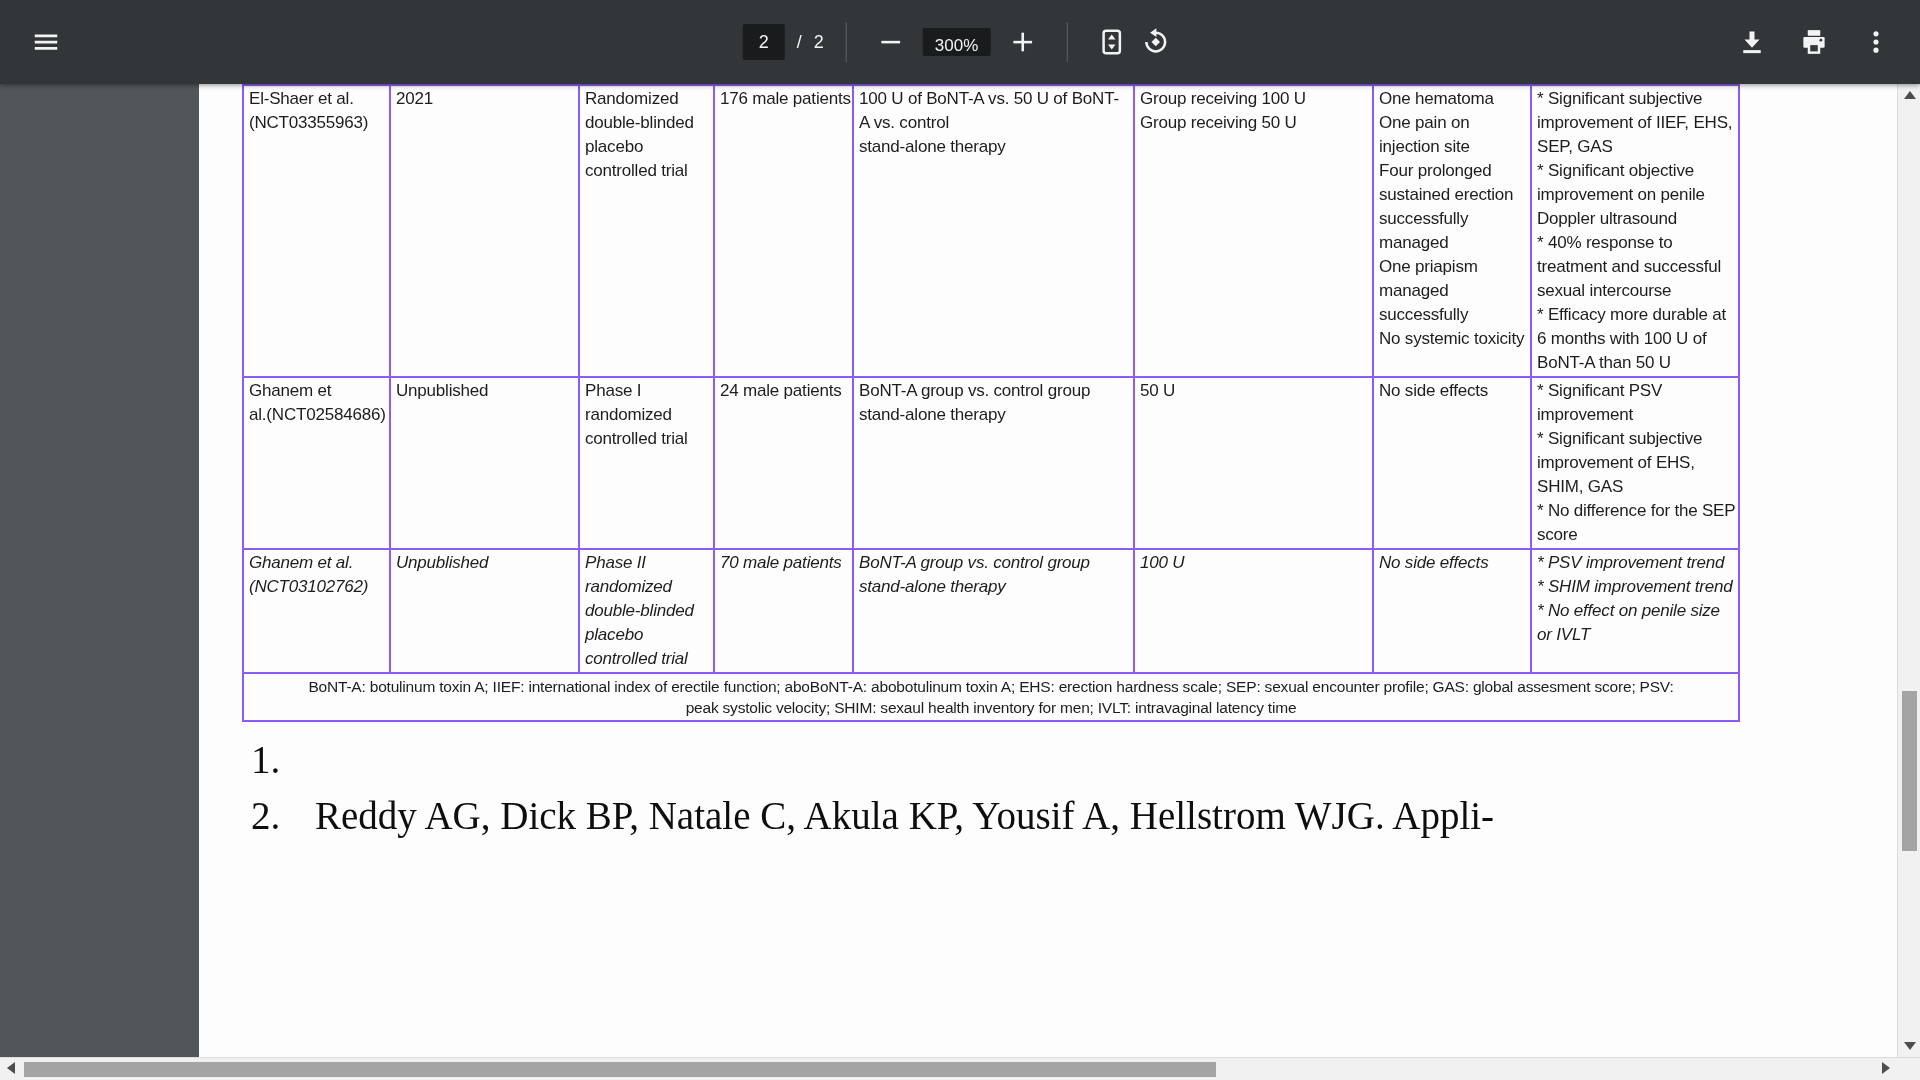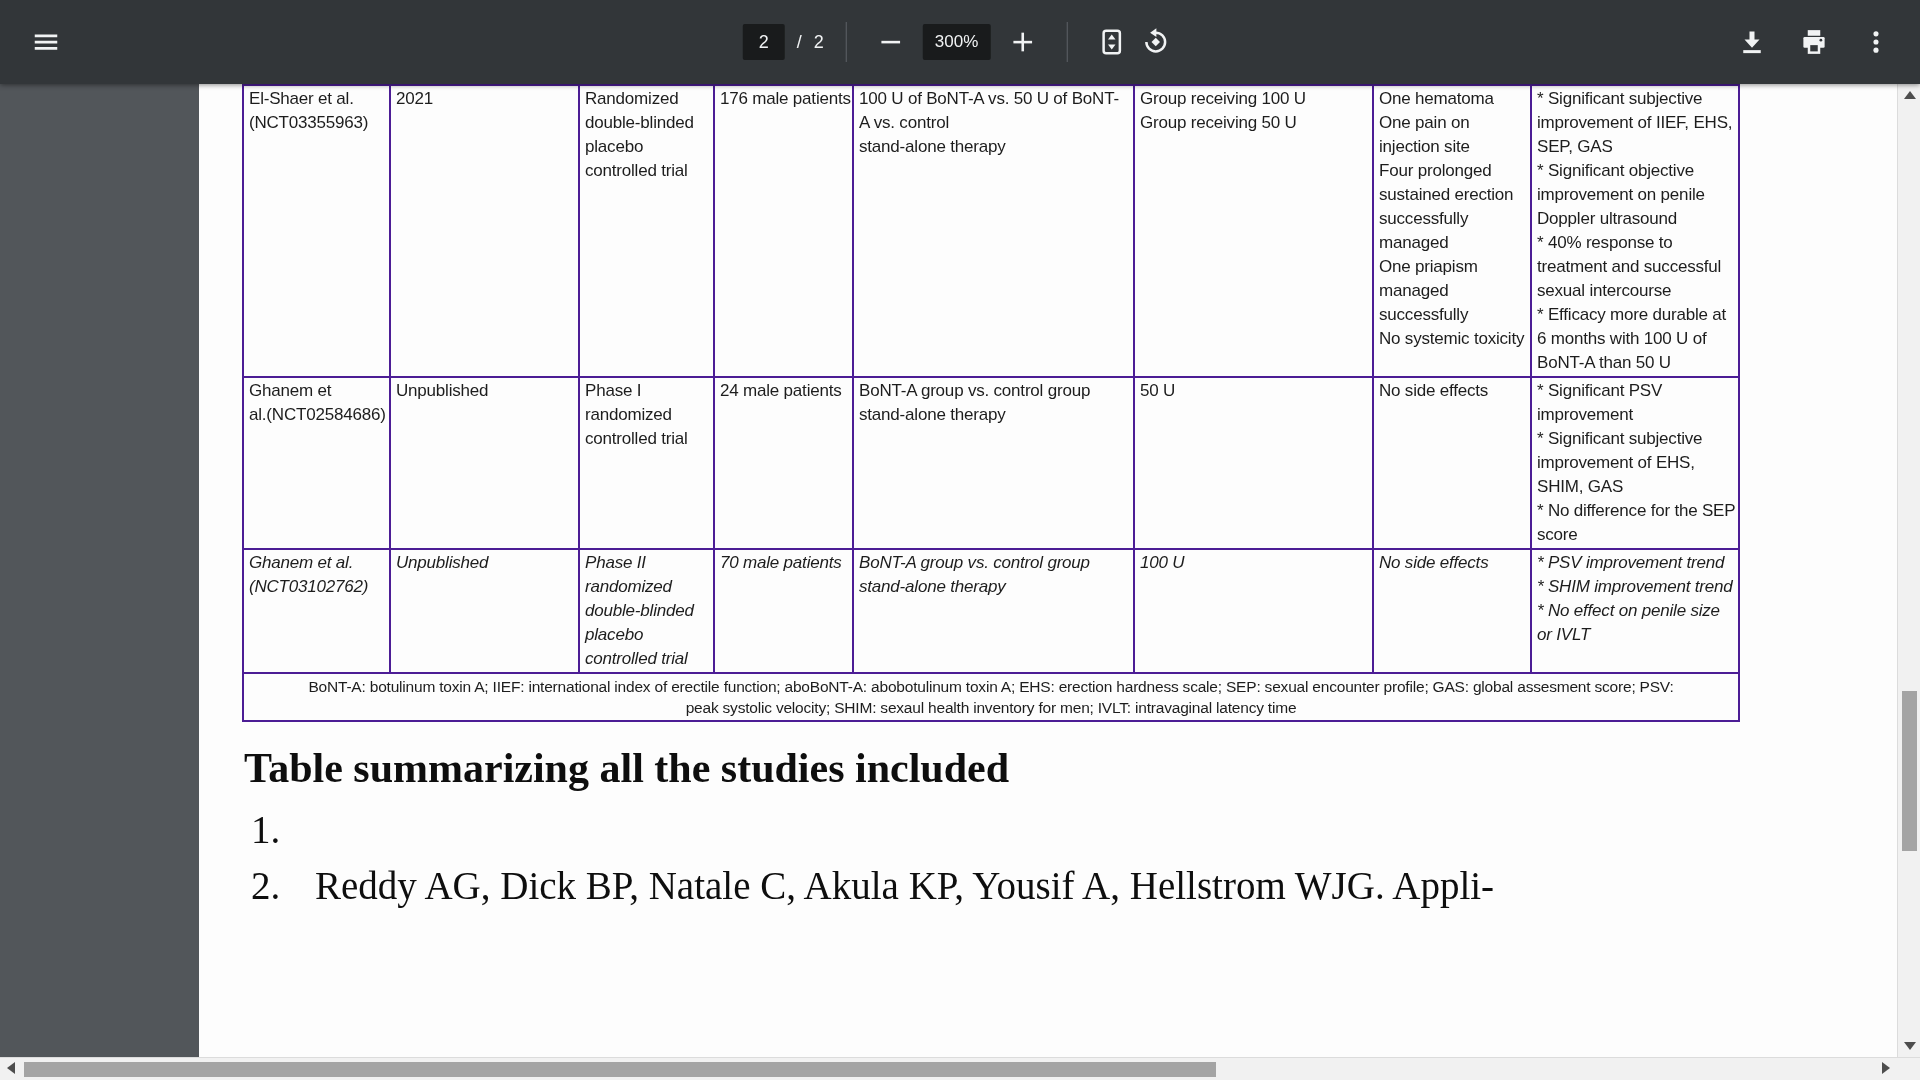--- a/index.html
+++ b/index.html
@@ -15,37 +15,37 @@
   .menu-btn { margin-left:24px; }
   .doc-title { color:#f1f3f4; font-size:19px; font-weight:700; letter-spacing:.2px;
                margin-left:32px; white-space:nowrap; }
   .center-controls { position:absolute; left:50%; transform:translateX(-50%);
                      height:84px; display:flex; align-items:center; }
   .page-input { width:42px; height:36px; background:#191b1c; border:none; border-radius:2px;
                 color:#f1f3f4; font-size:18px; text-align:center;
                 font-family:"Liberation Sans",sans-serif; }
   .ptext { color:#f1f3f4; font-size:18px; margin-left:12px; }
   .sep { width:1px; height:40px; background:#5f6368; margin:0 22px; }
-  .zoom-field { background:#191b1c; border-radius:2px; height:36px; line-height:36px;
+  .zoom-field { background:#191b1c; border-radius:2px; height:28px; line-height:36px;
                 padding:0 12px; color:#f1f3f4; font-size:17px; margin:0 10px; }
   .right-controls { position:absolute; right:22px; top:0; height:84px;
                     display:flex; align-items:center; gap:18px; }
   svg.icon { display:block; }
 
   
   .viewer { position:absolute; top:84px; left:0; width:1920px; height:996px;
             background:#52565a; overflow:hidden; }
   .page { position:absolute; left:199px; top:0; width:1698px; height:973px;
           background:#fdfdfd; overflow:hidden; }
 
   
   table.study { border-collapse:collapse; table-layout:fixed; width:1496px;
                 margin-left:43px; font-size:17px; line-height:24px; color:#1d1d1d;
                 letter-spacing:-0.2px; }
-  table.study td { border:2px solid #4c1d95; vertical-align:top; padding:1px 5px;
+  table.study td { border:2px solid #8b5cf6; vertical-align:top; padding:1px 5px;
                    white-space:pre; overflow:hidden; }
   tr.r1 td { height:290px; } tr.r2 td { height:169px; } tr.r3 td { height:122px;font-style:italic; }
   tr.fnote td { height:46px; text-align:center; font-size:15.5px; line-height:21px;
                 padding:2px 15px; white-space:pre-line; }
 
   
   .caption { margin:22px 0 0 45px; font-family:"Liberation Serif", serif;
              font-weight:700; font-size:42px; color:#0e0e0e; }
   .refs-h  { margin:50px 0 0 45px; font-family:"Liberation Serif", serif;
              font-weight:700; font-size:40px; color:#0e0e0e; letter-spacing:-0.5px; }
@@ -233,21 +233,20 @@
 * No effect on penile size
 or IVLT</td>
       </tr>
       <tr class="fnote">
         <td colspan="8">BoNT-A: botulinum toxin A; IIEF: international index of erectile function; aboBoNT-A: abobotulinum toxin A; EHS: erection hardness scale; SEP: sexual encounter profile; GAS: global assesment score; PSV:
 peak systolic velocity; SHIM: sexaul health inventory for men; IVLT: intravaginal latency time</td>
       </tr>
     </tbody>
       </table>
 
-    <div class="caption">Table summarizing all the studies included</div>
 
     <div class="ref">
       <span class="ref-num">1.</span>
     </div>
     <div class="ref">
       <span class="ref-num">2.</span>
       <span class="ref-text">Reddy AG, Dick BP, Natale C, Akula KP, Yousif A, Hellstrom WJG. Appli-</span>
     </div>
   </div>
 

